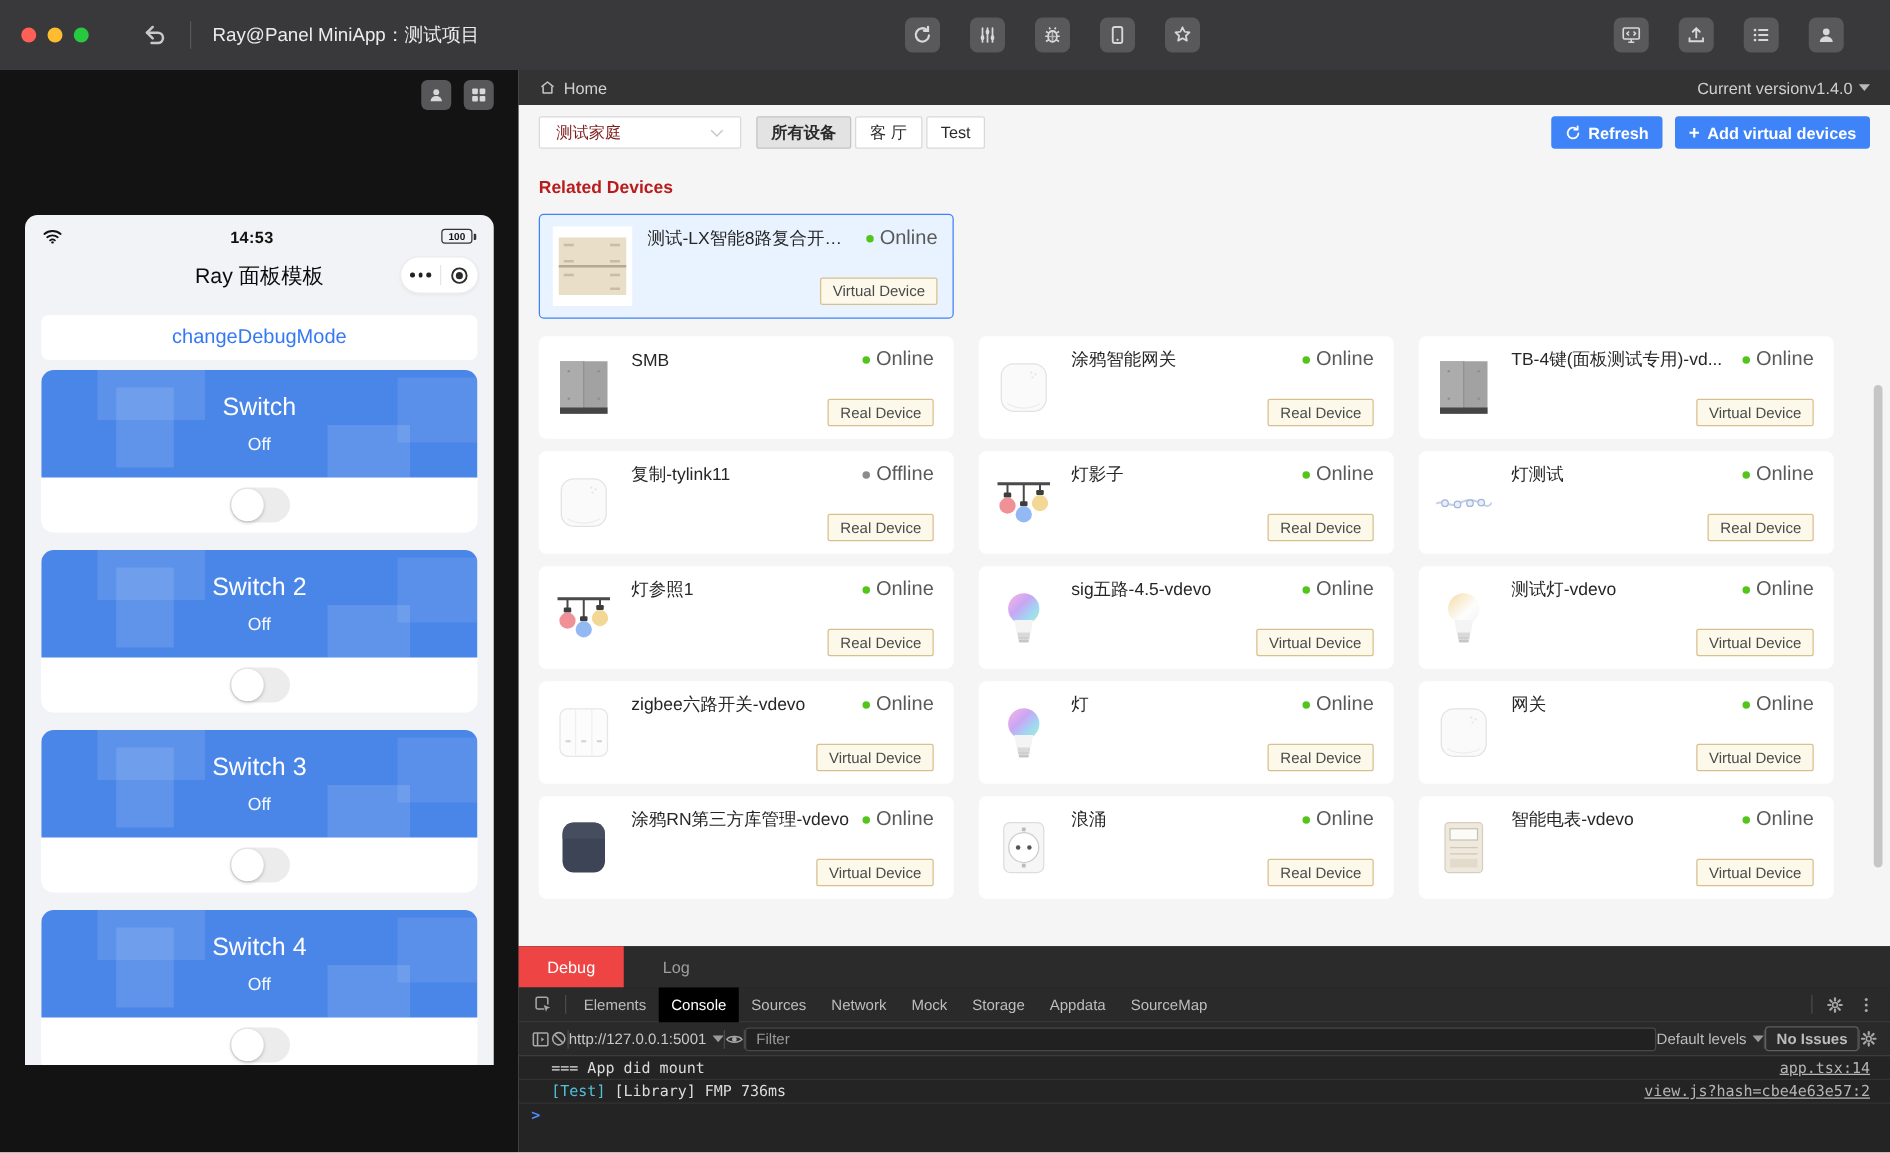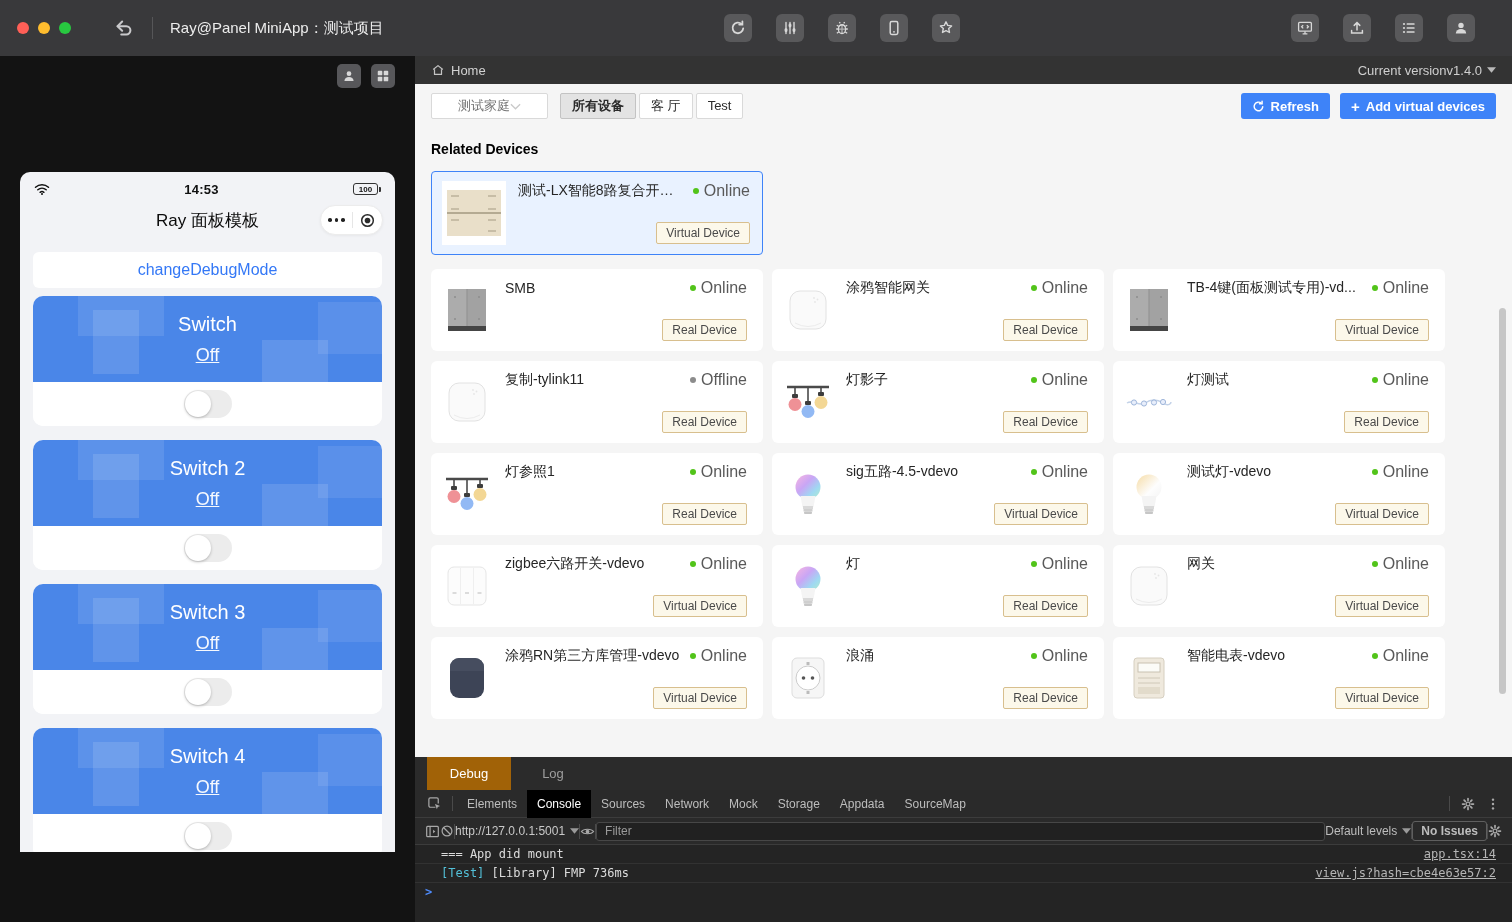--- a/index.html
+++ b/index.html
@@ -45,64 +45,64 @@
   .debug-card{ height:36px; background:#fff; border-radius:6px; display:flex; align-items:center; justify-content:center; color:#3478f6; font-size:16px; margin-bottom:8px; cursor:pointer;}
   .switch-card{ border-radius:10px; overflow:hidden; margin-bottom:14px; background:#fff; }
   .switch-head{ height:86px; background:#4a86e8; position:relative; overflow:hidden; display:flex; flex-direction:column; align-items:center; justify-content:center; color:#fff; }
   .switch-head .pt{ position:absolute; display:block; }
   .pt1{ left:45px; top:-6px; width:86px; height:46px; background:rgba(255,255,255,.10); }
   .pt2{ left:60px; top:14px; width:46px; height:64px; background:rgba(255,255,255,.12); }
   .pt3{ right:-8px; top:6px;  width:72px; height:52px; background:rgba(255,255,255,.09); }
   .pt4{ right:54px; top:44px; width:66px; height:58px; background:rgba(255,255,255,.12); }
   .switch-txt{ position:relative; z-index:1; text-align:center; }
   .switch-title{ font-size:20px; }
-  .switch-state{ font-size:18px; margin-top:9px; color:rgba(255,255,255,.95);text-decoration:underline; }
+  .switch-state{ font-size:14px; margin-top:9px; color:rgba(255,255,255,.95); }
   .switch-foot{ height:44px; display:flex; align-items:center; justify-content:center; background:#fff;}
   .toggle{ width:48px; height:28px; border-radius:14px; background:#ececec; position:relative; cursor:pointer;}
   .knob{ position:absolute; left:1px; top:1px; width:26px; height:26px; border-radius:50%; background:#fff; box-shadow:0 1px 3px rgba(0,0,0,.25); }
 
   
   .breadcrumb-bar{ position:absolute; left:415px; top:56px; right:0; height:28px; background:#333333; display:flex; align-items:center; padding:0 16px; color:#d2d2d2; font-size:13px; }
   .bc-home{ margin-right:6px; color:#c4c4c4;}
   .version{ margin-left:auto; display:flex; align-items:center; color:#cfcfcf; cursor:pointer;}
   .version .caret{ margin-left:5px; color:#b9b9b9;}
 
   
   .content{ position:absolute; left:415px; top:84px; right:0; height:673px; background:#f5f5f5; padding:8px 16px 0; overflow:hidden; }
   .filter-row{ display:flex; align-items:center; height:28px; }
-  .family-select{ width:117px; height:26px; background:#fff; border:1px solid #d9d9d9; border-radius:2px; display:flex; align-items:center; justify-content:space-between; padding:0 26px; font-size:13px; color:#737373; cursor:pointer;}
+  .family-select{ width:162px; height:26px; background:#fff; border:1px solid #d9d9d9; border-radius:2px; display:flex; align-items:center; justify-content:space-between; padding:0 13px; font-size:13px; color:#7f1d1d; cursor:pointer;}
   .sel-chev{ color:#c9c9c9; }
   .seg-group{ display:flex; gap:3px; margin-left:12px; }
   .seg{ height:26px; line-height:24px; padding:0 11px; background:#fff; border:1px solid #d9d9d9; border-radius:2px; font-size:13px; color:#2b2b2b; cursor:pointer;}
   .seg.active{ background:#e3e3e3; border-color:#c3c3c3; font-weight:bold;}
   .actions{ margin-left:auto; display:flex; gap:10px; }
   .btn-blue{ height:26px; background:#3e83f8; color:#fff; font-size:13px; font-weight:bold; border-radius:3px; display:flex; align-items:center; padding:0 11px; gap:6px; cursor:pointer;}
   .btn-blue .plus{ font-size:15px; font-weight:bold; line-height:1;}
-  .section-title{ font-size:14px; font-weight:bold; color:#000000; margin-top:21px; }
+  .section-title{ font-size:14px; font-weight:bold; color:#b91c1c; margin-top:21px; }
   .related-list{ margin-top:14px; display:flex; }
-  .grid{ margin-top:14px; display:grid; grid-template-columns:repeat(3,332px); gap:10px 9px; }
+  .grid{ margin-top:14px; display:grid; grid-template-columns:repeat(3,332px); gap:10px 20px; }
   .dev-card{ background:#fff; border-radius:6px; height:82px; padding:10px 16px 10px 12px; display:flex; align-items:center; cursor:pointer;}
   .dev-card.related{ width:332px; height:84px; background:#e9f2ff; border:1px solid #3e83f8; border-radius:4px; padding:10px 12px 10px 10px;}
   .dev-img{ width:48px; height:48px; flex:none; margin-right:14px; }
   .dev-card.related .dev-img{ width:64px; height:64px; margin-right:12px;}
   .dev-body{ flex:1; min-width:0; height:100%; display:flex; flex-direction:column; justify-content:space-between; }
   .dev-row1{ display:flex; align-items:center; }
   .dev-name{ flex:1; min-width:0; font-size:14px; color:#262626; white-space:nowrap; overflow:hidden; text-overflow:ellipsis; padding-right:8px; }
   .dev-status{ flex:none; font-size:16px; color:#595959; display:flex; align-items:center; gap:5px; }
   .dot{ width:6px; height:6px; border-radius:50%; display:block;}
   .dot.online{ background:#52c41a; } .dot.offline{ background:#8c8c8c; }
   .dev-row2{ display:flex; justify-content:flex-end; }
   .dev-tag{ font-size:12px; color:#4a4a4a; background:#fcf8ea; border:1px solid #d8bf8e; border-radius:2px; padding:3px 9px; white-space:nowrap;}
   .scrollbar{ position:absolute; right:6px; top:224px; width:7px; height:386px; background:#c6c6c6; border-radius:4px; cursor:pointer;}
 
   
   .debugger{ position:absolute; left:415px; top:757px; right:0; bottom:0; background:#242424; display:flex; flex-direction:column; }
   .dbg-tabs{ height:33px; background:#2b2b2b; display:flex; flex:none; }
   .dbg-tab{ width:84px; display:flex; align-items:center; justify-content:center; font-size:13px; color:#9e9e9e; cursor:pointer;}
-  .dbg-tab.active{ background:#a16207; color:#fff;margin-left:12px; }
+  .dbg-tab.active{ background:#ef4444; color:#fff; }
   .dt-bar{ height:28px; background:#2a2a2a; border-bottom:1px solid #3c3c3c; display:flex; align-items:center; flex:none; color:#b4b4b4; }
   .dt-inspect{ padding:0; margin:0 10px 0 12px; color:#a8a8a8; cursor:pointer;}
   .dt-div{ width:1px; height:15px; background:#4a4a4a; flex:none;}
   .dt-tabs{ display:flex; margin-left:4px;}
   .dt-tab{ padding:0 10px; height:28px; line-height:28px; font-size:12px; color:#bdbdbd; cursor:pointer;}
   .dt-tab.active{ background:#000; color:#fff; }
   .dt-right{ margin-left:auto; display:flex; align-items:center; gap:11px; padding-right:12px; color:#a8a8a8;}
   .console-bar{ height:27px; background:#2a2a2a; border-bottom:1px solid #3c3c3c; display:flex; align-items:center; padding:0 10px; color:#a8a8a8; flex:none; }
   .url{ font-size:12px; color:#c9c9c9; display:flex; align-items:center; gap:5px; white-space:nowrap; cursor:pointer;}
   .url .caret,.levels .caret{ color:#9a9a9a;}

